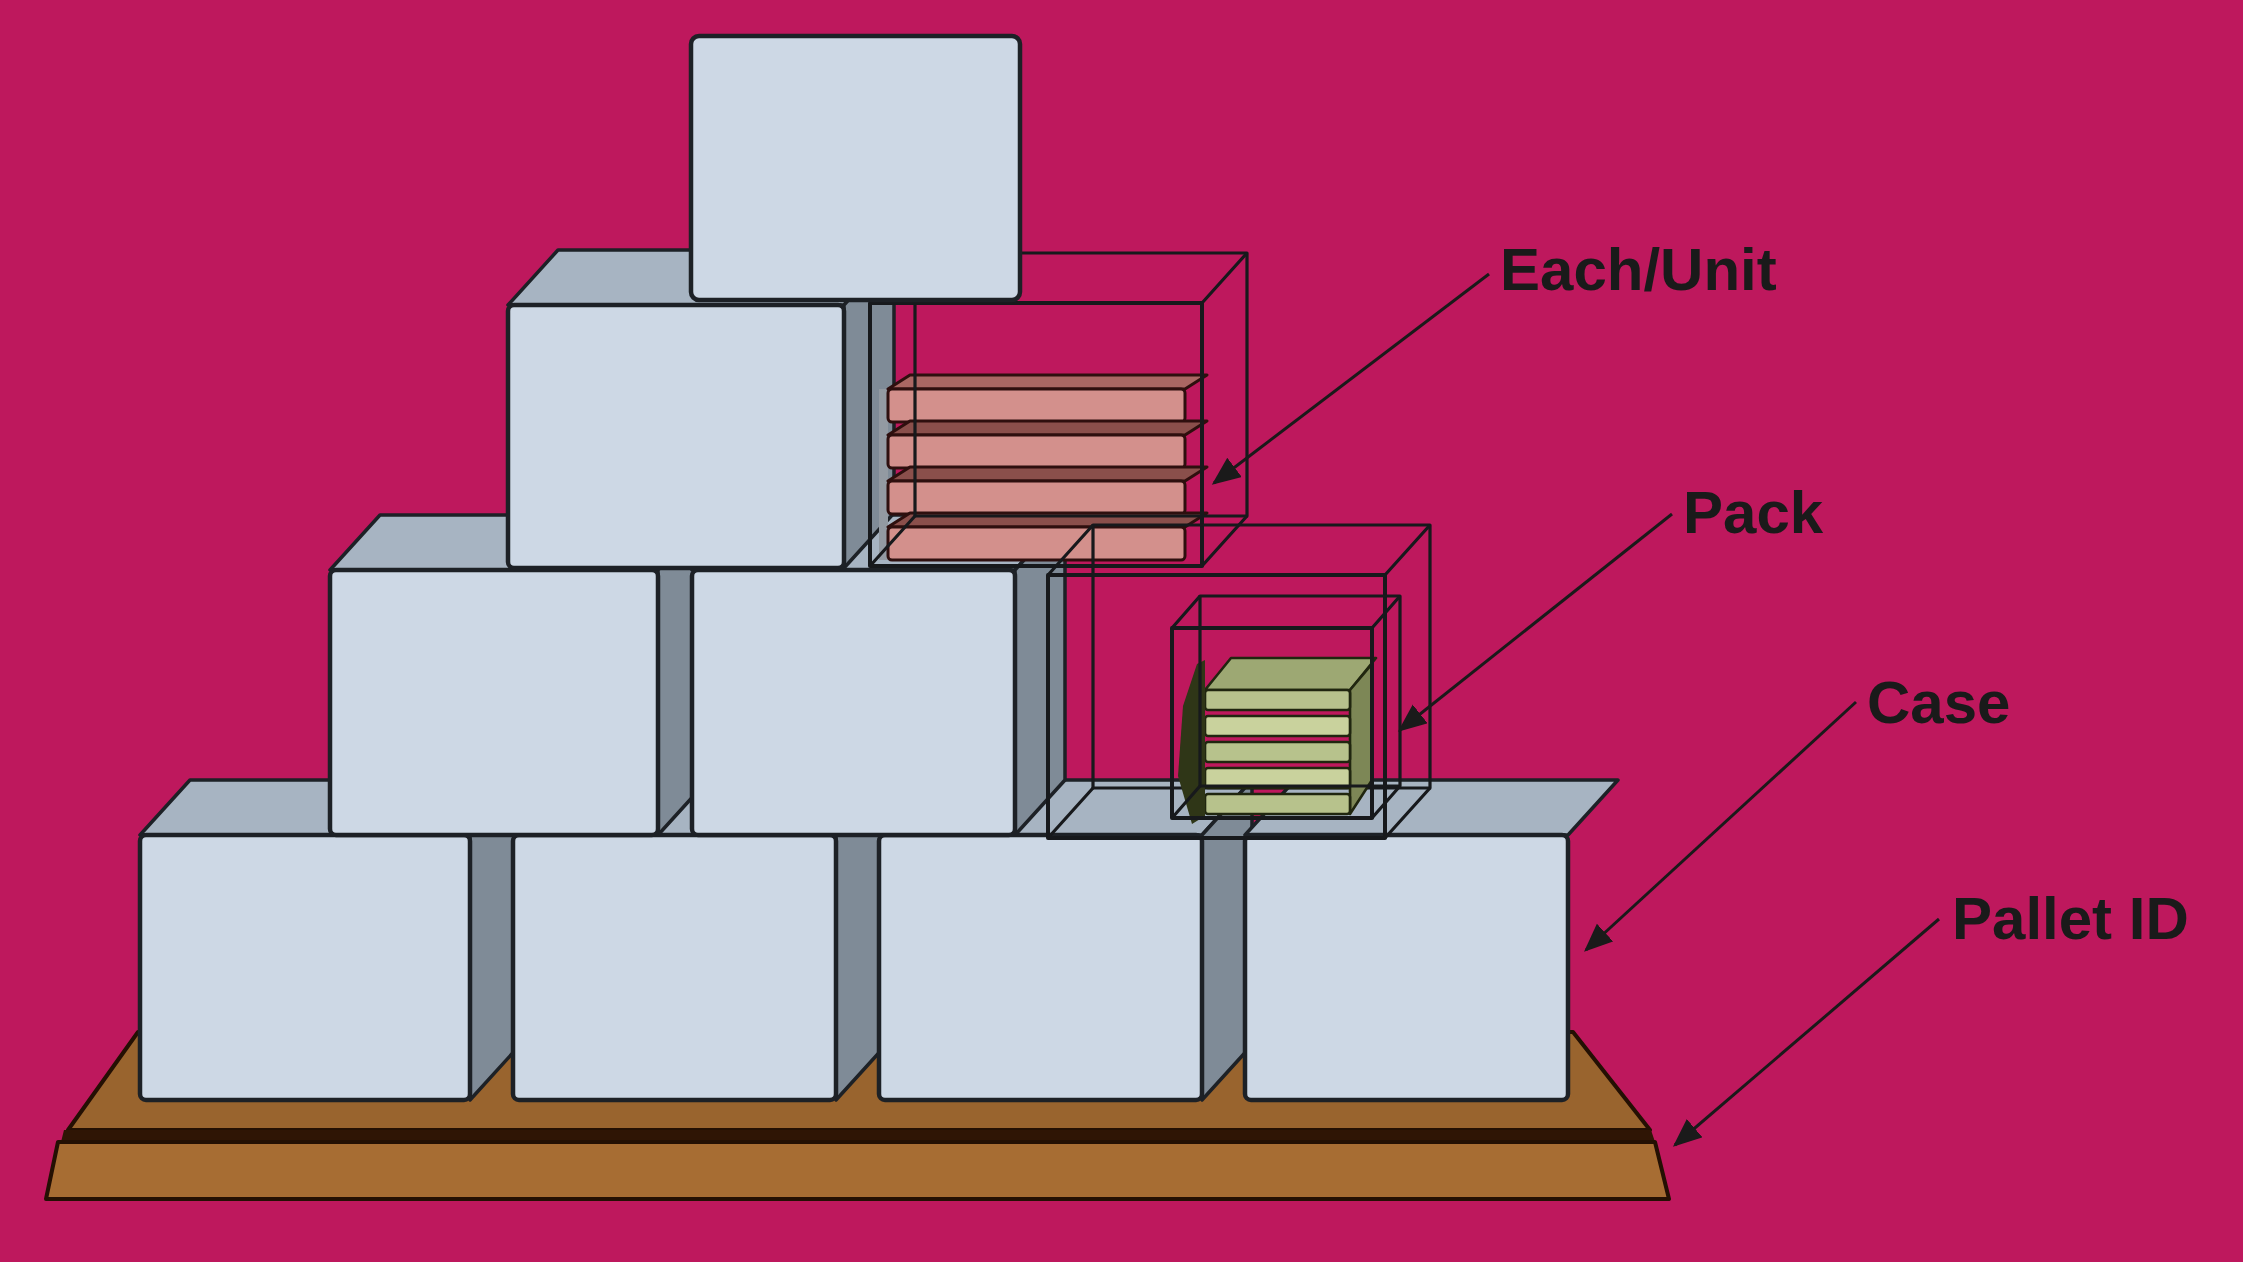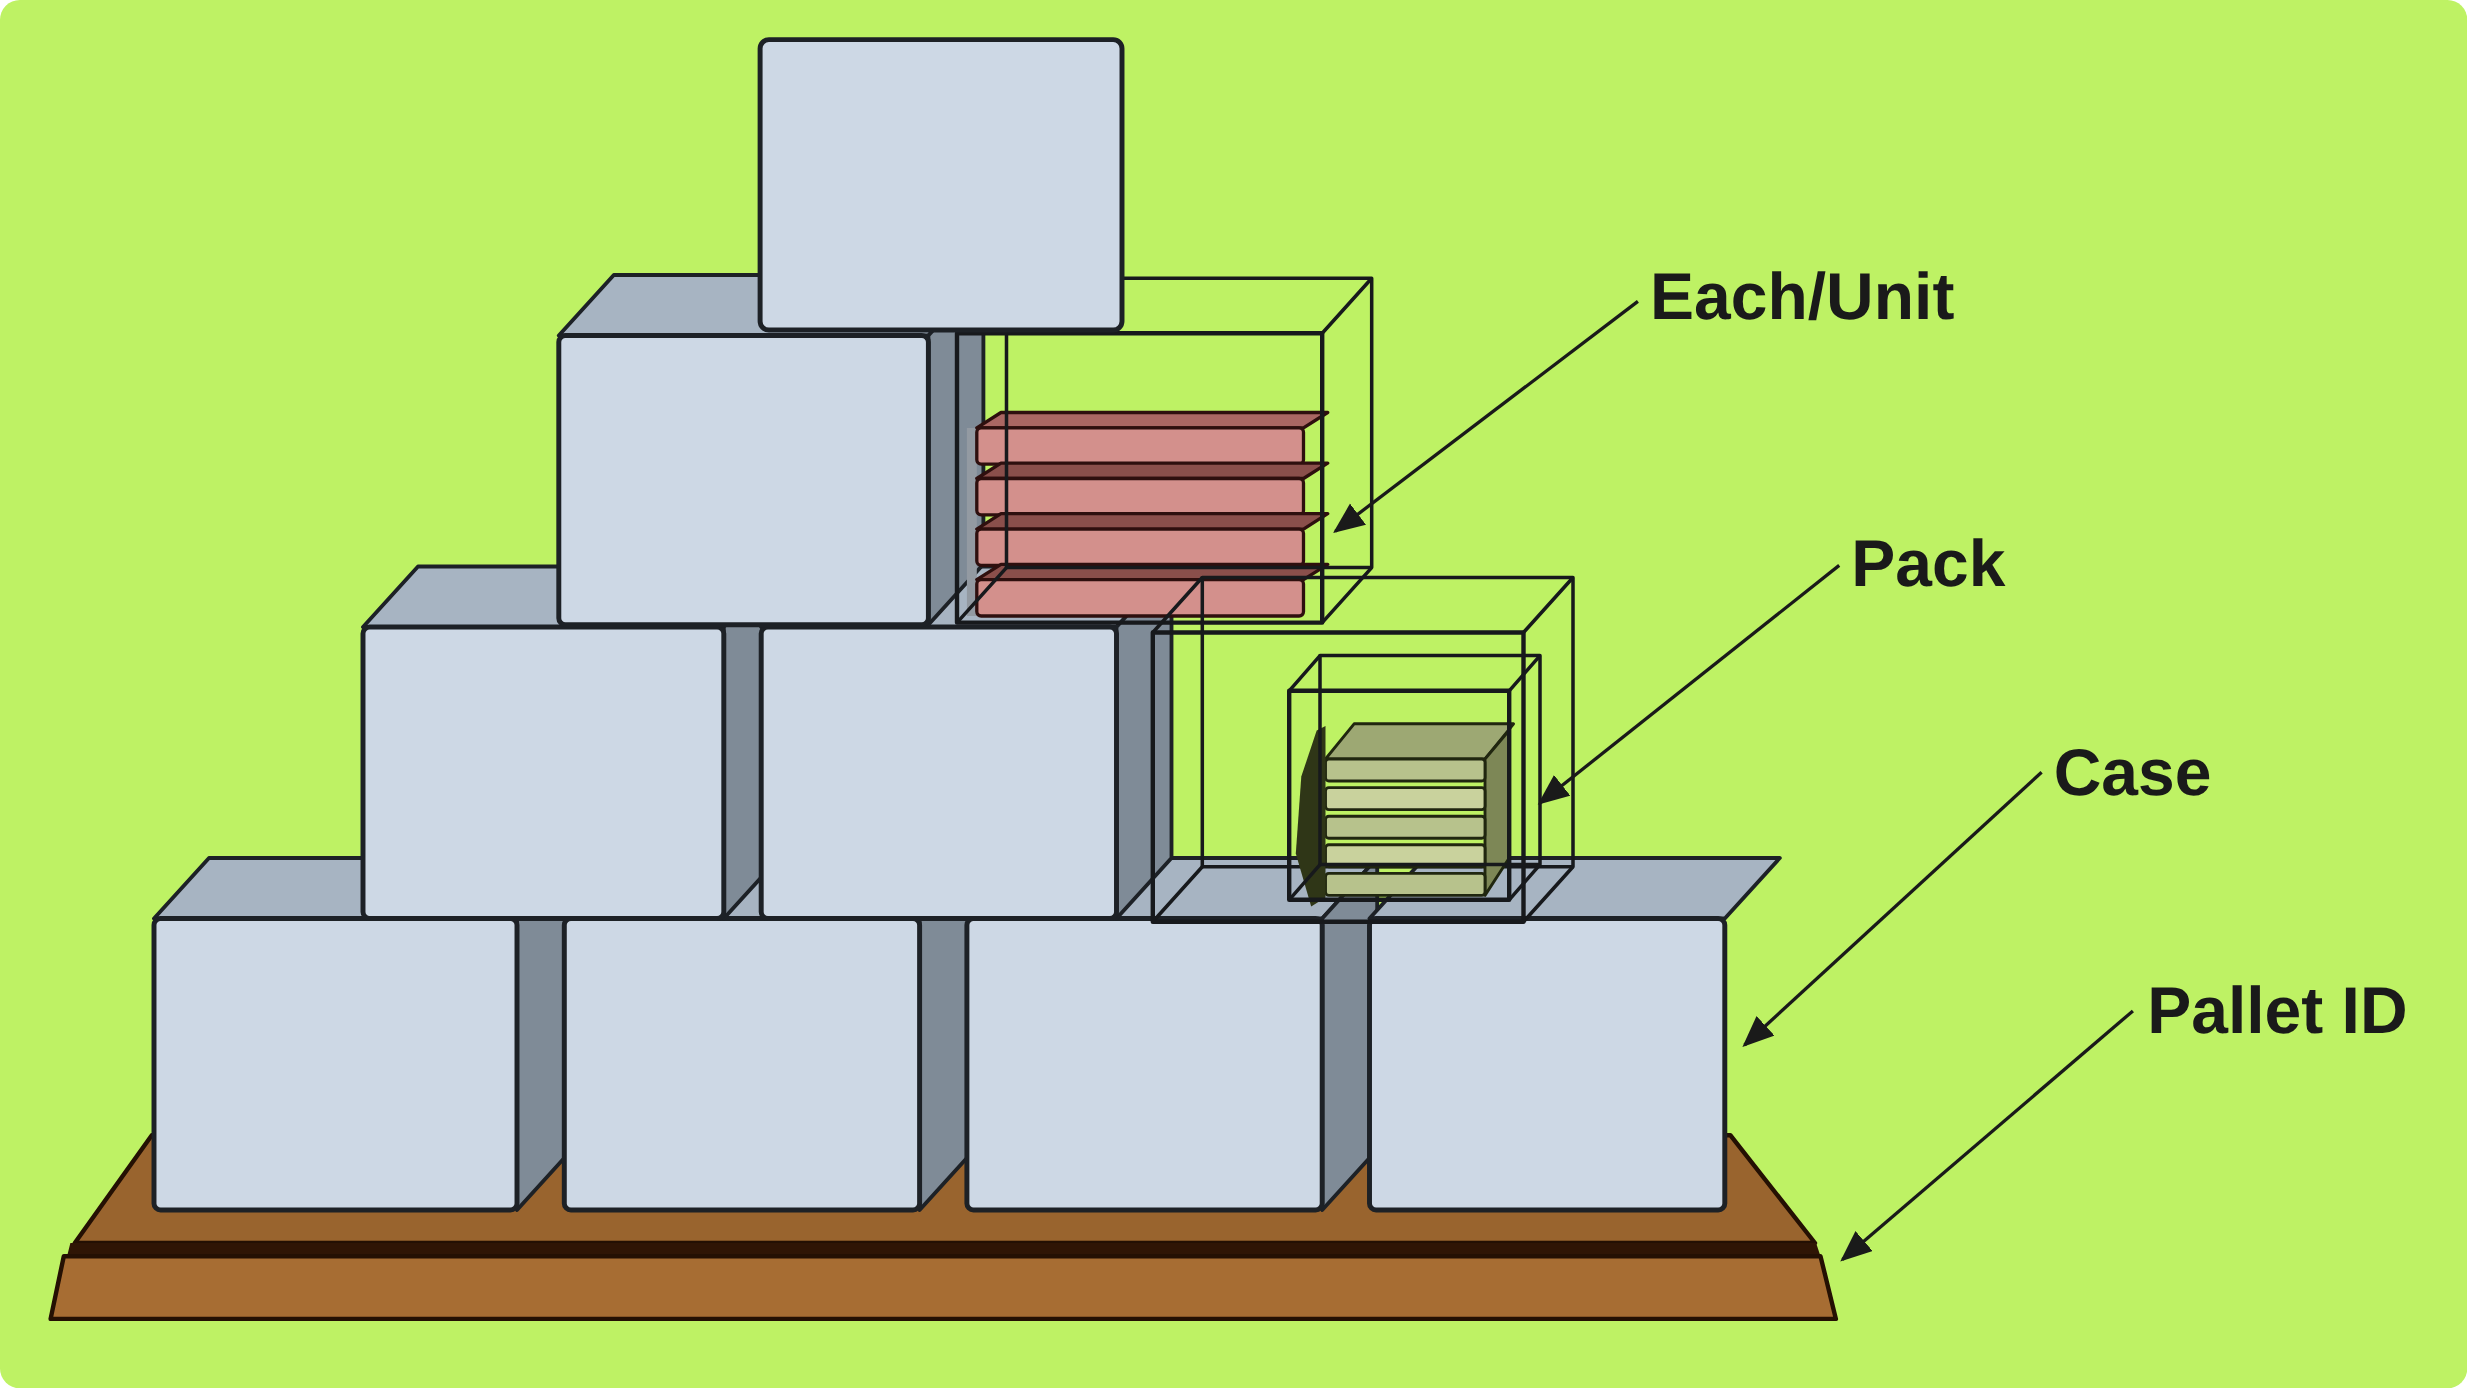--- a/index.html
+++ b/index.html
@@ -1,16 +1,16 @@
 <!DOCTYPE html>
 <html><head>
 <meta charset="utf-8">
 <style>
   html,body{margin:0;padding:0;background:#ffffff;}
-  .stage{width:2243px;height:1262px;position:relative;background:#bef264;overflow:hidden;border-radius:18px;}
+  .stage{width:2243px;height:1262px;position:relative;background:#be185d;overflow:hidden;}
   svg{display:block;}
   .box-face{stroke:#1d2126;stroke-width:4.5;stroke-linejoin:round;}
   .box-face-thin{stroke:#1d2126;stroke-width:3.5;stroke-linejoin:round;}
   .pallet-shape{stroke:#241003;stroke-width:4;stroke-linejoin:round;}
   .wire{fill:none;stroke:#17191c;stroke-width:4;stroke-linejoin:round;}
   .wire-back{fill:none;stroke:#17191c;stroke-width:3.2;stroke-linejoin:round;}
   .slab-red{stroke:#2e0f0e;stroke-width:3;stroke-linejoin:round;}
   .slab-green{stroke:#20260f;stroke-width:2.6;stroke-linejoin:round;}
   .leader{stroke:#1a1a1a;stroke-width:3;fill:none;}
   .diagram-label{font-family:"Liberation Sans", sans-serif;font-weight:bold;font-size:60px;fill:#1a1a1a;}

